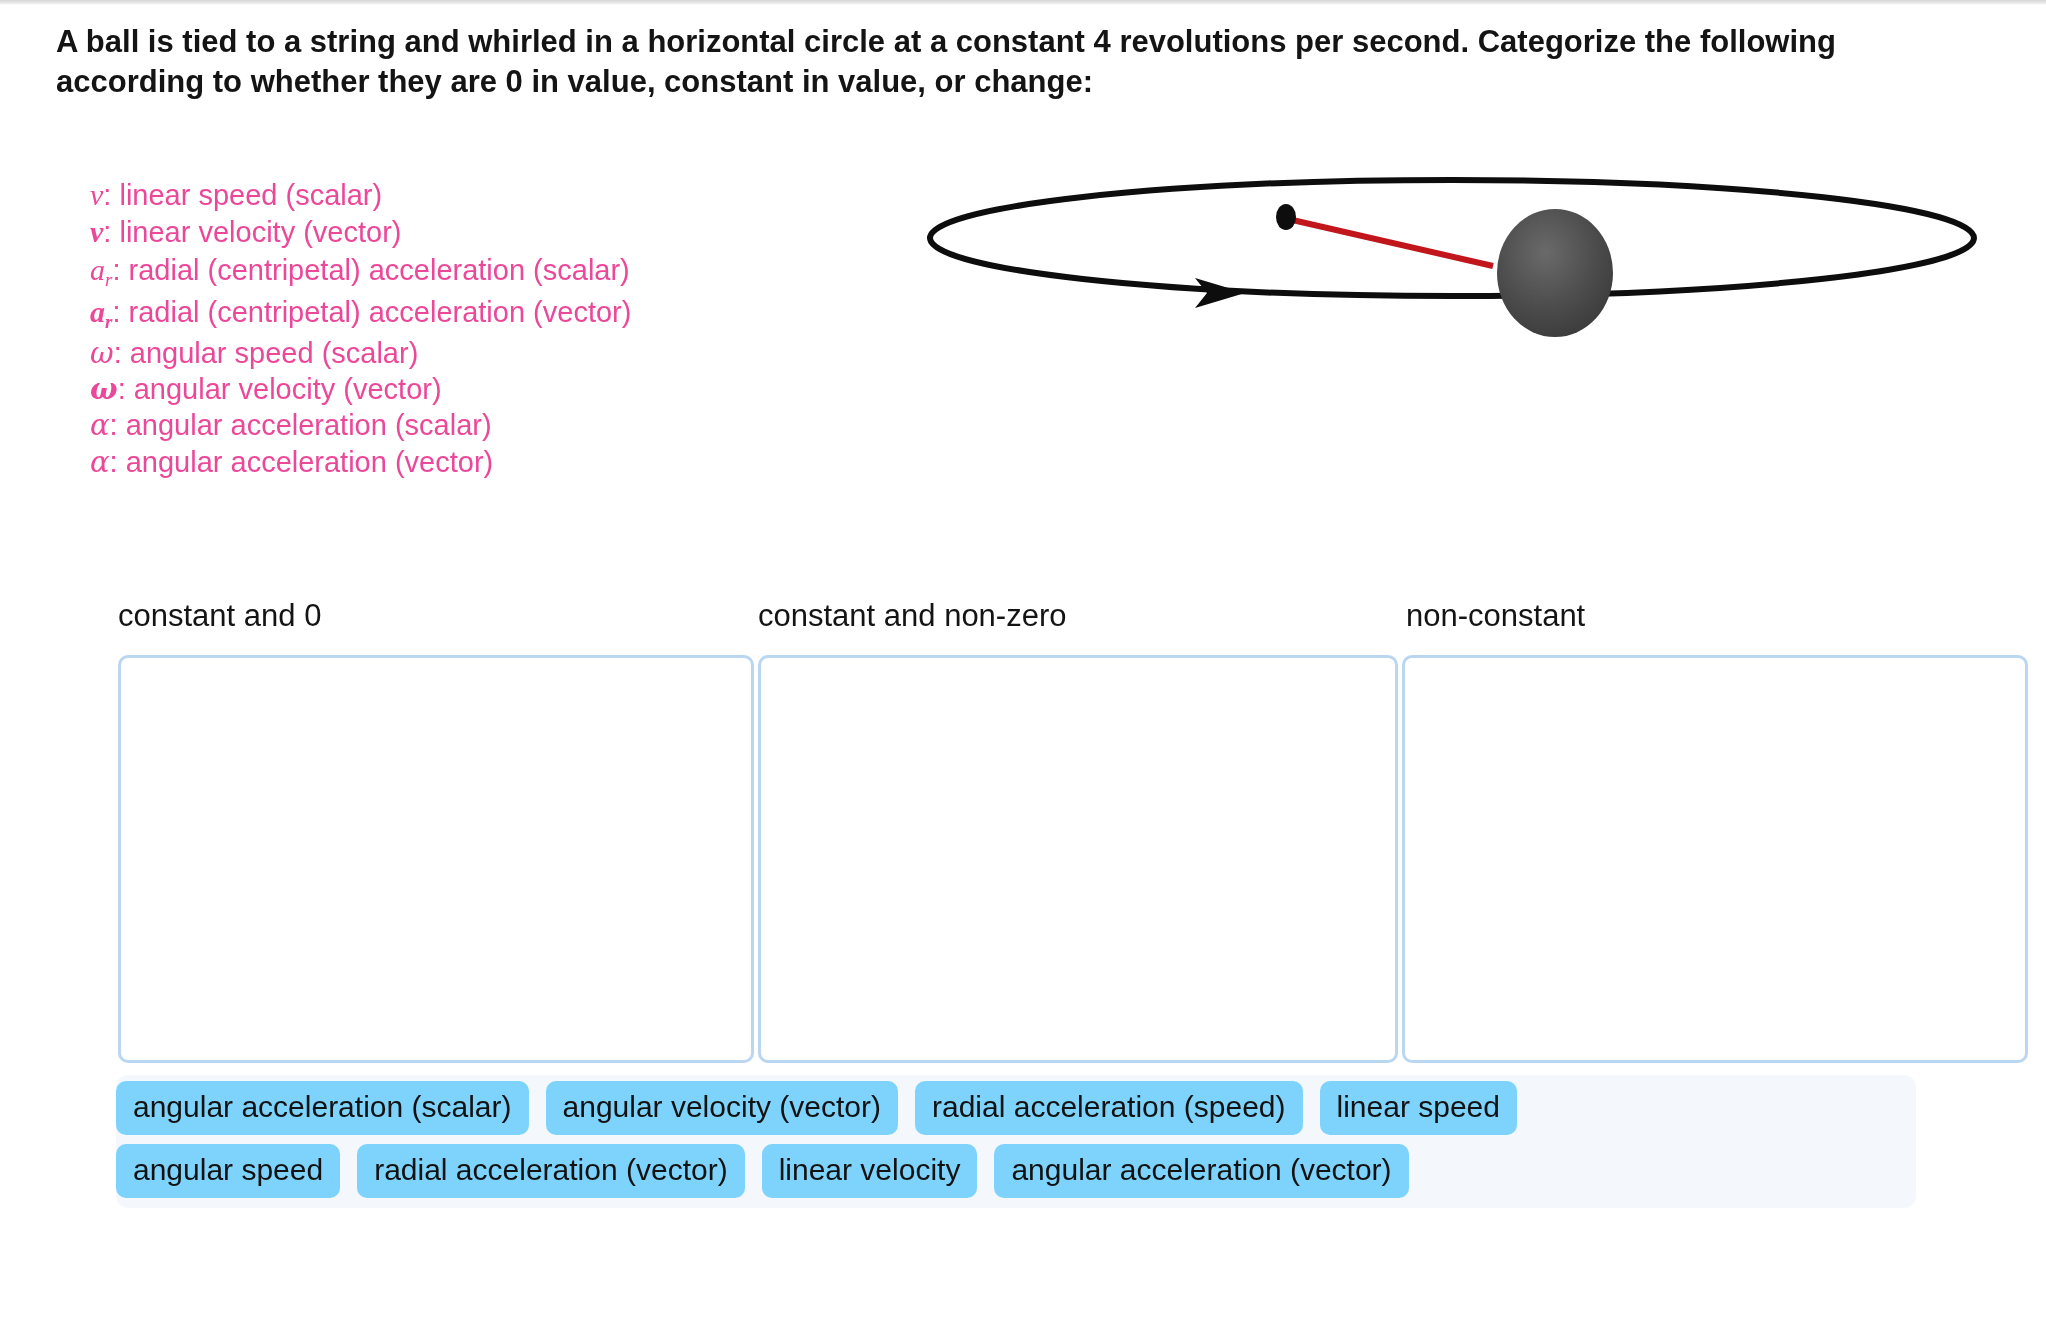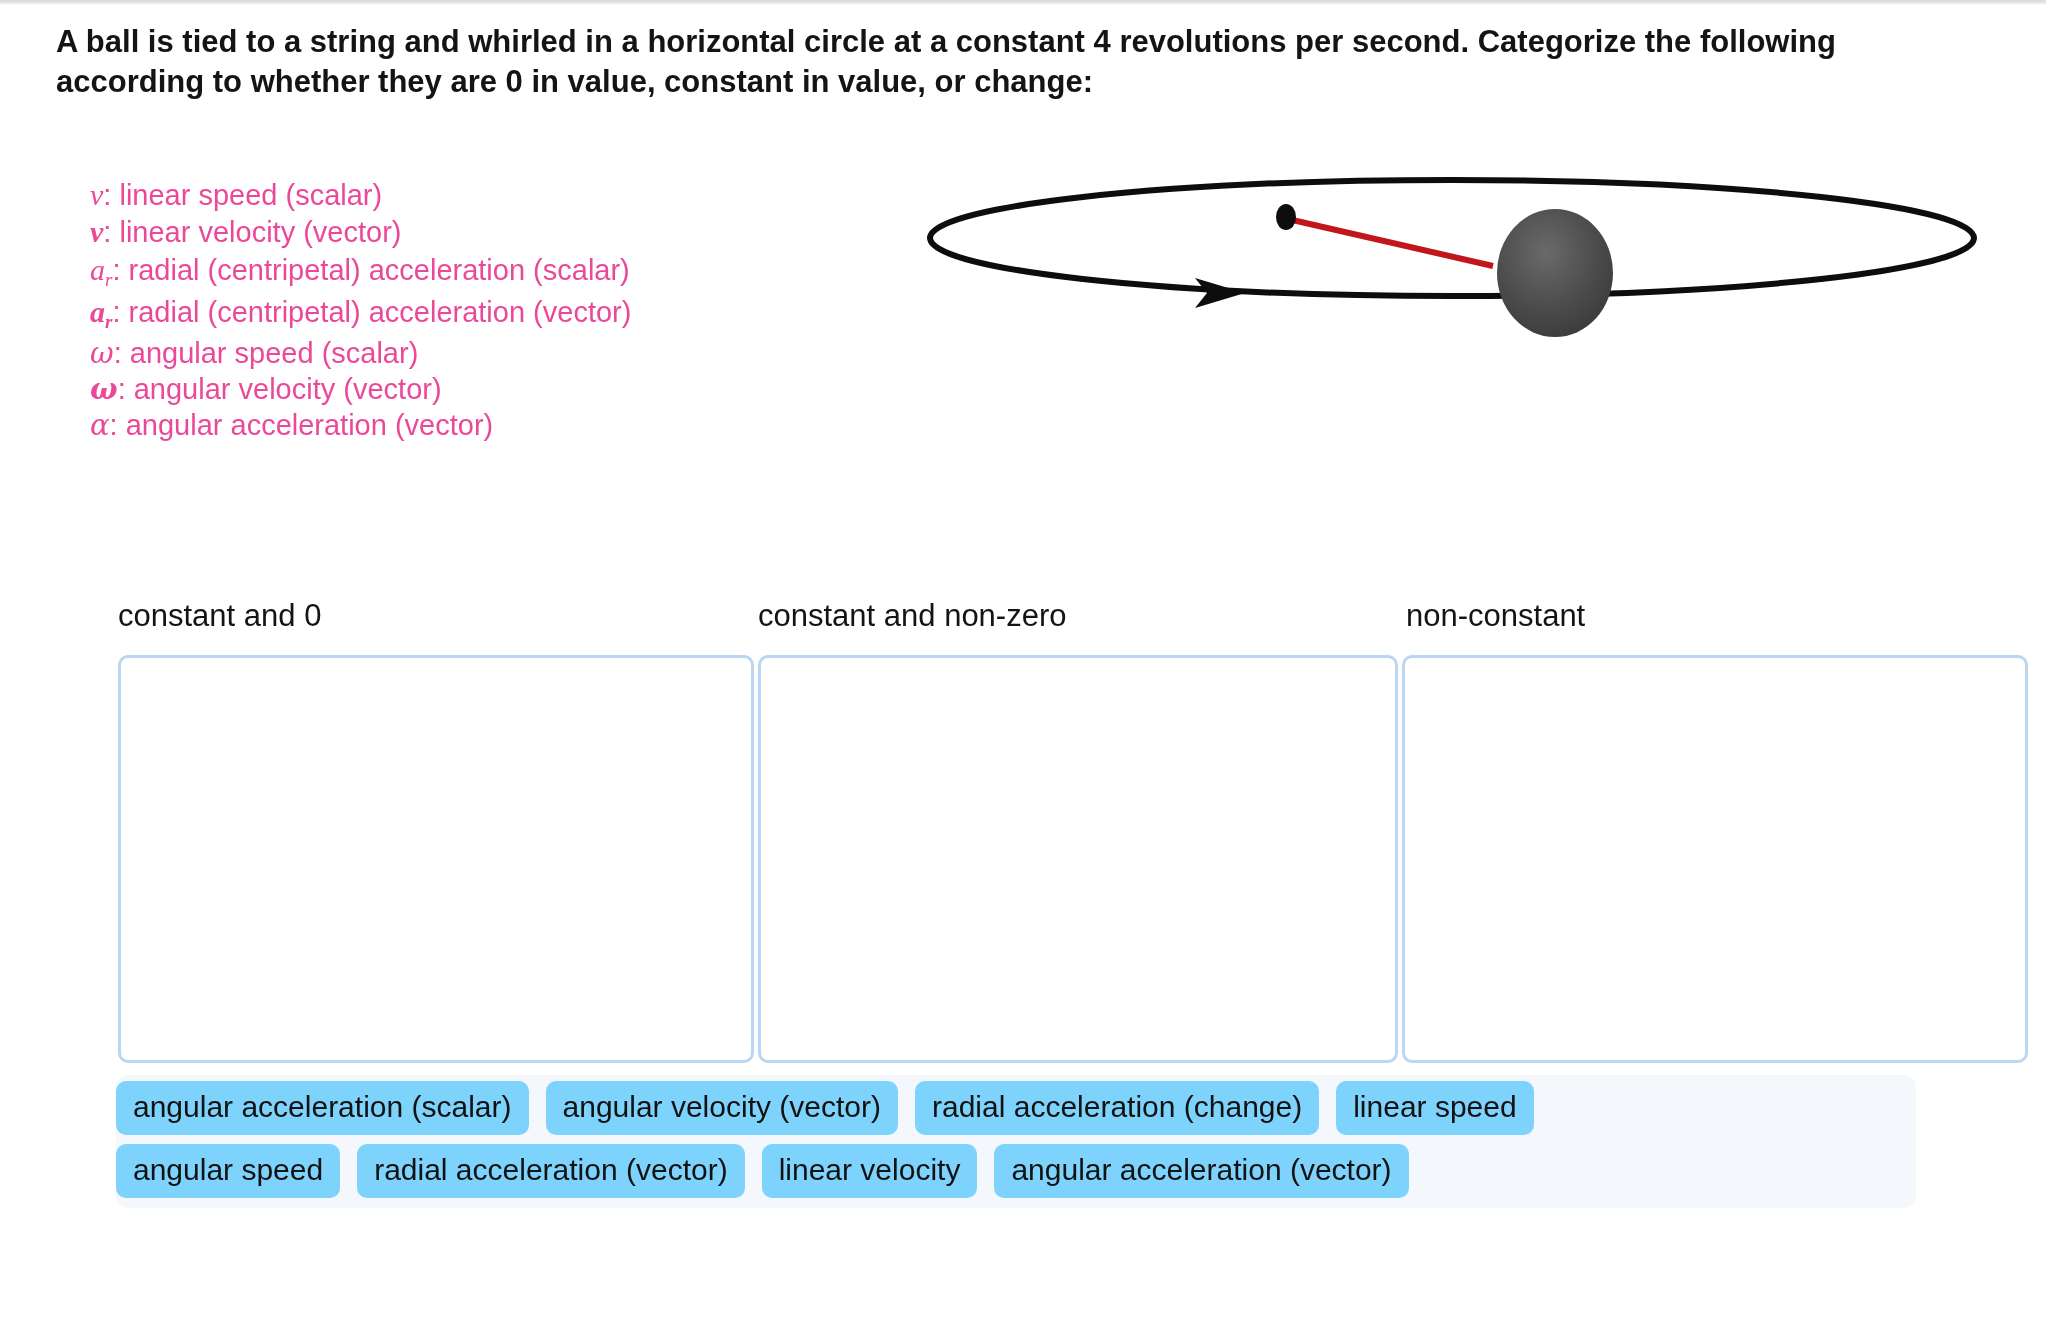--- a/index.html
+++ b/index.html
@@ -165,20 +165,23 @@
   <div class="legend-line spaced">
     <span class="sym bold"><span>a</span><sub>r</sub></span><span>: radial (centripetal) acceleration (vector)</span>
   </div>
   <div class="legend-line">
     <span class="gsym">ω</span><span>: angular speed (scalar)</span>
   </div>
   <div class="legend-line">
     <span class="gsym bold">ω</span><span>: angular velocity (vector)</span>
   </div>
   <div class="legend-line">
+    <span class="gsym">α</span><span>: angular acceleration (scalar)</span>
+  </div>
+  <div class="legend-line">
     <span class="gsym">α</span><span>: angular acceleration (vector)</span>
   </div>
 </div>
 
 <div class="diagram">
   <svg width="1075" height="190" viewBox="0 0 1075 190" xmlns="http://www.w3.org/2000/svg">
     <ellipse cx="537" cy="78" rx="522" ry="58" fill="none" stroke="#0d0d0d" stroke-width="6"></ellipse>
 
     <polygon points="280,118 330,133 280,148 292,133" fill="#0d0d0d"></polygon>
 
@@ -204,21 +207,21 @@
 <div class="zones">
   <div class="zone z1"></div>
   <div class="zone z2"></div>
   <div class="zone z3"></div>
 </div>
 
 <div class="tray">
   <div class="chip-row row1">
     <div class="chip">angular acceleration (scalar)</div>
     <div class="chip">angular velocity (vector)</div>
-    <div class="chip">radial acceleration (change)</div>
+    <div class="chip">radial acceleration (speed)</div>
     <div class="chip">linear speed</div>
   </div>
   <div class="chip-row row2">
     <div class="chip">angular speed</div>
     <div class="chip">radial acceleration (vector)</div>
     <div class="chip">linear velocity</div>
     <div class="chip">angular acceleration (vector)</div>
   </div>
 </div>
 

